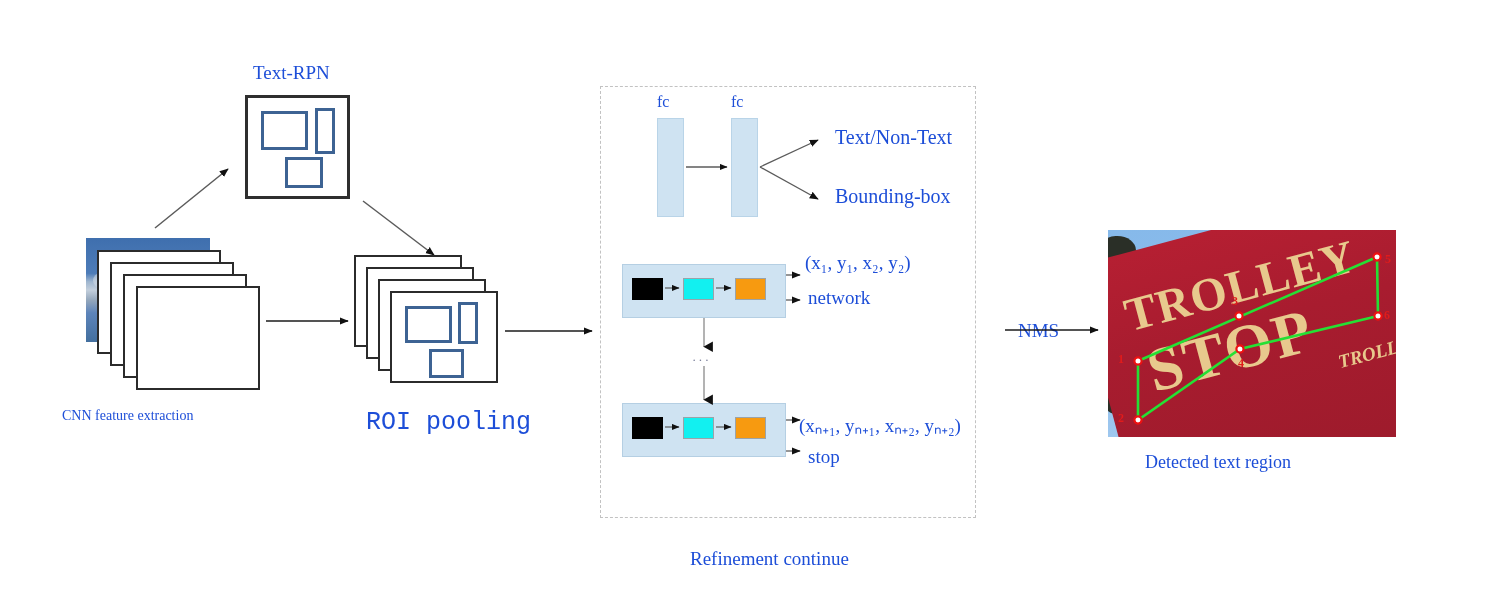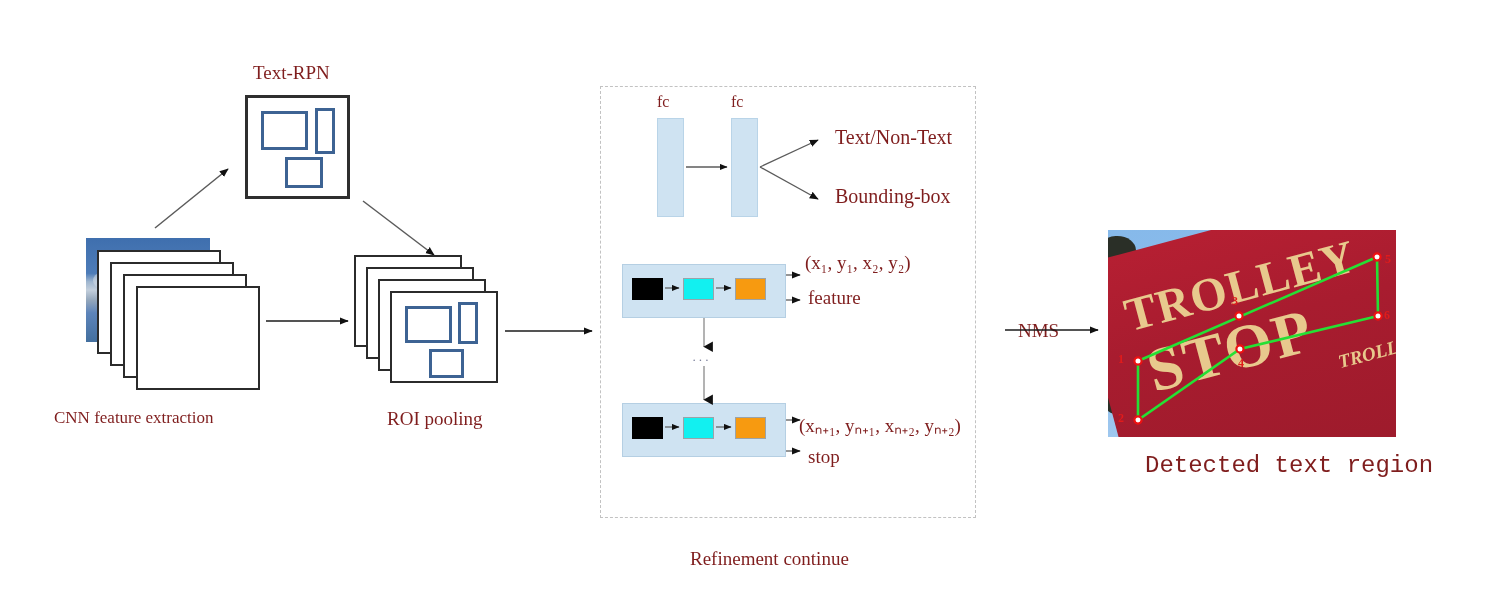--- a/index.html
+++ b/index.html
@@ -5,21 +5,21 @@
   html,body{margin:0;padding:0;}
   body{
     width:1507px;height:591px;
     background:#ffffff;
     font-family:"Liberation Serif", serif;
     color:#1a1a2e;
     overflow:hidden;
   }
   #stage{position:relative;width:1507px;height:591px;}
   .abs{position:absolute;}
-  .lbl{font-family:"Liberation Serif", serif;color:#7f1d1d;white-space:nowrap;}
+  .lbl{font-family:"Liberation Serif", serif;color:#1d4ed8;white-space:nowrap;}
 
   
   .card{
     position:absolute;
     background:#ffffff;
     border:2.5px solid #2b2b2b;
     box-sizing:border-box;
   }
   .photo{
     position:absolute;
@@ -78,59 +78,59 @@
 
 <div id="stage">
 
   <div>
     <div class="photo abs" style="left:86px;top:238px;width:124px;height:104px;"></div>
     <div class="card" style="left:97px;top:250px;width:124px;height:104px;"></div>
     <div class="card" style="left:110px;top:262px;width:124px;height:104px;"></div>
     <div class="card" style="left:123px;top:274px;width:124px;height:104px;"></div>
     <div class="card" style="left:136px;top:286px;width:124px;height:104px;"></div>
   </div>
-  <div class="lbl abs" style="left:54px;top:408px;font-size:17px;text-align:right;">CNN feature extraction</div>
+  <div class="lbl abs" style="left:62px;top:408px;font-size:14px;text-align:right;">CNN feature extraction</div>
 
   <div class="lbl abs" style="left:253px;top:62px;font-size:19px;">Text-RPN</div>
   <div class="rpnbox" style="left:245px;top:95px;width:105px;height:104px;">
     <div class="prop" style="left:13px;top:13px;width:47px;height:39px;"></div>
     <div class="prop" style="left:67px;top:10px;width:20px;height:46px;"></div>
     <div class="prop" style="left:37px;top:59px;width:38px;height:31px;"></div>
   </div>
 
   <div>
     <div class="card" style="left:354px;top:255px;width:108px;height:92px;"></div>
     <div class="card" style="left:366px;top:267px;width:108px;height:92px;"></div>
     <div class="card" style="left:378px;top:279px;width:108px;height:92px;"></div>
     <div class="card" style="left:390px;top:291px;width:108px;height:92px;">
       <div class="prop" style="left:13px;top:13px;width:47px;height:37px;"></div>
       <div class="prop" style="left:66px;top:9px;width:20px;height:42px;"></div>
       <div class="prop" style="left:37px;top:56px;width:35px;height:29px;"></div>
     </div>
   </div>
-  <div class="lbl abs" style="left:387px;top:408px;font-size:19px;">ROI pooling</div>
+  <div class="lbl abs" style="left:366px;top:408px;font-size:25px;font-family:Liberation Mono, monospace;">ROI pooling</div>
 
   <div class="dashbox" style="left:600px;top:86px;width:376px;height:432px;"></div>
 
   <div class="lbl abs" style="left:657px;top:93px;font-size:16px;">fc</div>
   <div class="fcbar" style="left:657px;top:118px;width:27px;height:99px;"></div>
 
   <div class="lbl abs" style="left:731px;top:93px;font-size:16px;">fc</div>
   <div class="fcbar" style="left:731px;top:118px;width:27px;height:99px;"></div>
 
   <div class="lbl abs" style="left:835px;top:126px;font-size:20px;">Text/Non-Text</div>
   <div class="lbl abs" style="left:835px;top:185px;font-size:20px;">Bounding-box</div>
 
   <div class="lstmbox" style="left:622px;top:264px;width:164px;height:54px;">
     <div class="cell black" style="left:9px;top:13px;width:31px;height:22px;"></div>
     <div class="cell cyan" style="left:60px;top:13px;width:31px;height:22px;"></div>
     <div class="cell orange" style="left:112px;top:13px;width:31px;height:22px;"></div>
   </div>
   <div class="lbl abs" style="left:805px;top:252px;font-size:19px;">(x₁, y₁, x₂, y₂)</div>
-  <div class="lbl abs" style="left:808px;top:287px;font-size:19px;">feature</div>
+  <div class="lbl abs" style="left:808px;top:287px;font-size:19px;">network</div>
 
   <div class="dots" style="left:692px;top:352px;">···</div>
 
   <div class="lstmbox" style="left:622px;top:403px;width:164px;height:54px;">
     <div class="cell black" style="left:9px;top:13px;width:31px;height:22px;"></div>
     <div class="cell cyan" style="left:60px;top:13px;width:31px;height:22px;"></div>
     <div class="cell orange" style="left:112px;top:13px;width:31px;height:22px;"></div>
   </div>
   <div class="lbl abs" style="left:799px;top:412px;font-size:19px;text-align:right;">(xₙ₊₁, yₙ₊₁, xₙ₊₂, yₙ₊₂)</div>
   <div class="lbl abs" style="left:808px;top:446px;font-size:19px;">stop</div>
@@ -165,21 +165,21 @@
     </svg>
 
     <span class="ptlabel" style="left:10px;top:122px;">1</span>
     <span class="ptlabel" style="left:10px;top:181px;">2</span>
     <span class="ptlabel" style="left:124px;top:64px;">3</span>
     <span class="ptlabel" style="left:130px;top:126px;">4</span>
     <span class="ptlabel" style="left:277px;top:22px;">5</span>
     <span class="ptlabel" style="left:276px;top:78px;">6</span>
   </div>
 
-  <div class="lbl abs" style="left:1145px;top:452px;font-size:24px;font-family:Liberation Mono, monospace;">Detected text region</div>
+  <div class="lbl abs" style="left:1145px;top:452px;font-size:18px;">Detected text region</div>
 
   <svg class="ovl" viewBox="0 0 1507 591">
     <defs>
       <marker id="ar" markerWidth="10" markerHeight="10" refX="8.2" refY="4" orient="auto" markerUnits="userSpaceOnUse">
         <path d="M0,0.3 L9,4 L0,7.7 z" fill="#111111"></path>
       </marker>
       <marker id="arS" markerWidth="8.5" markerHeight="8.5" refX="7" refY="3.4" orient="auto" markerUnits="userSpaceOnUse">
         <path d="M0,0.3 L7.6,3.4 L0,6.5 z" fill="#111111"></path>
       </marker>
       <marker id="arD" markerWidth="12" markerHeight="11" refX="6" refY="9.4" orient="auto" markerUnits="userSpaceOnUse">

